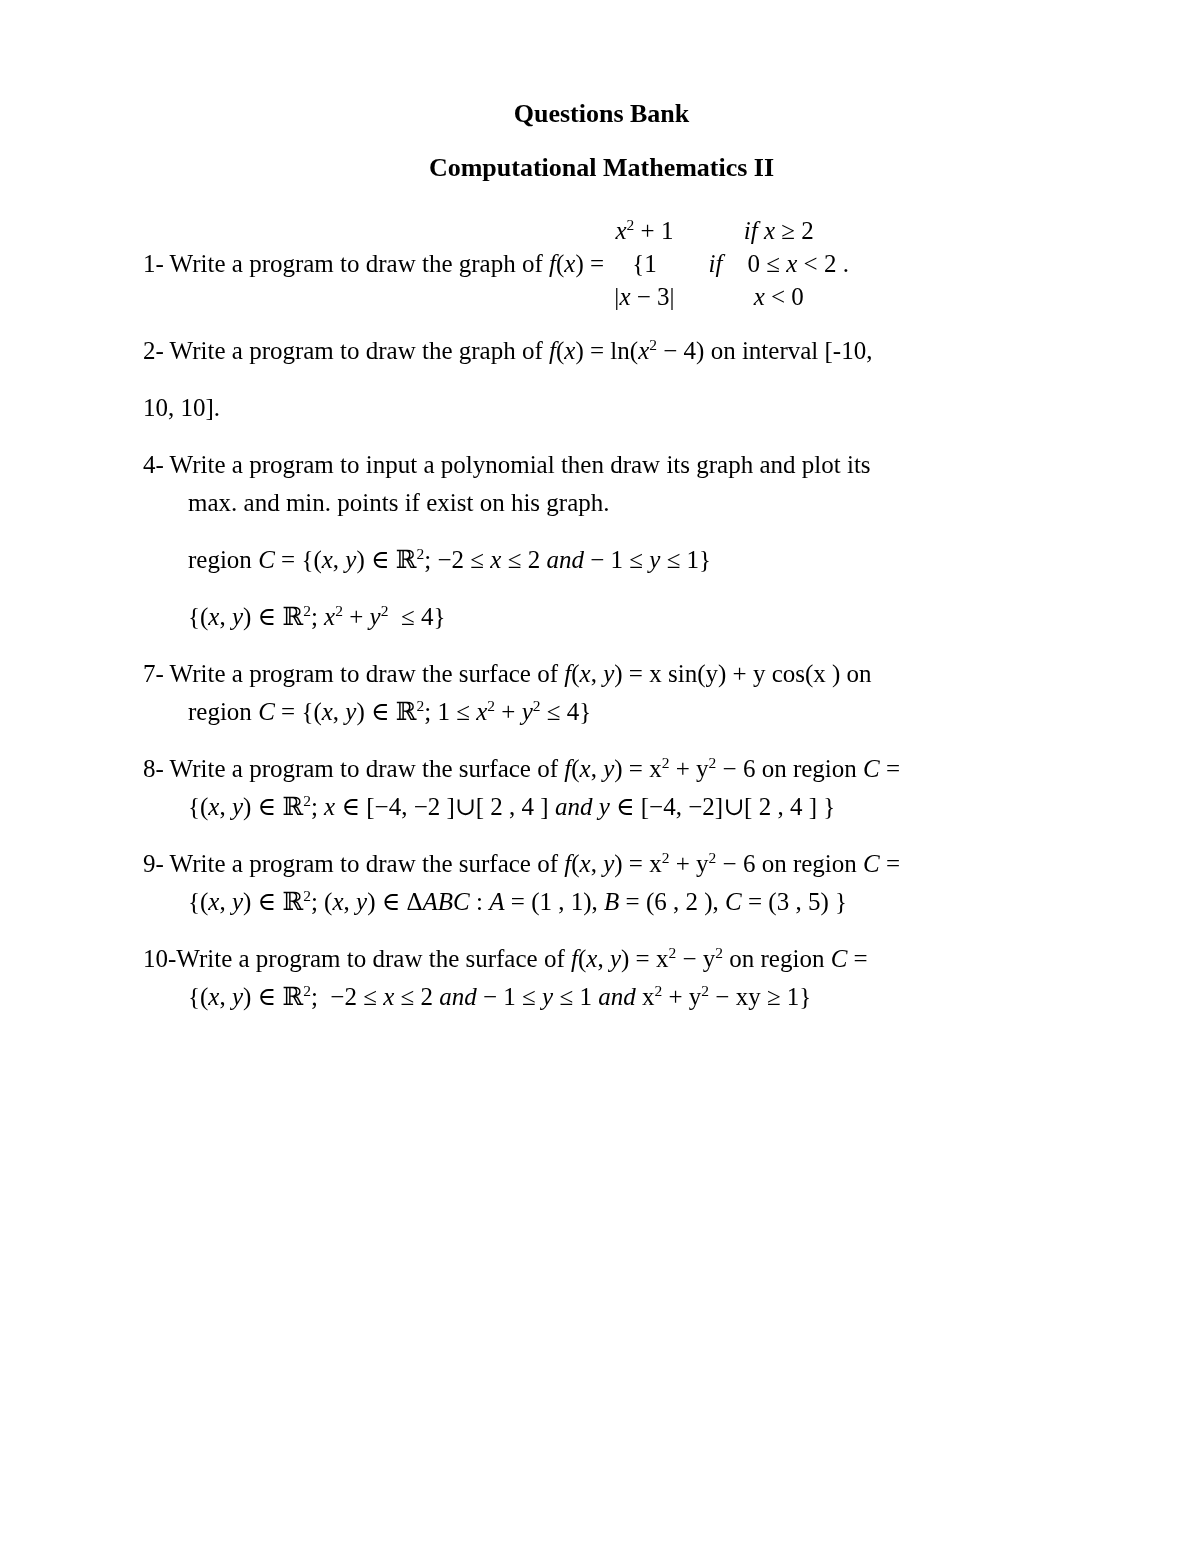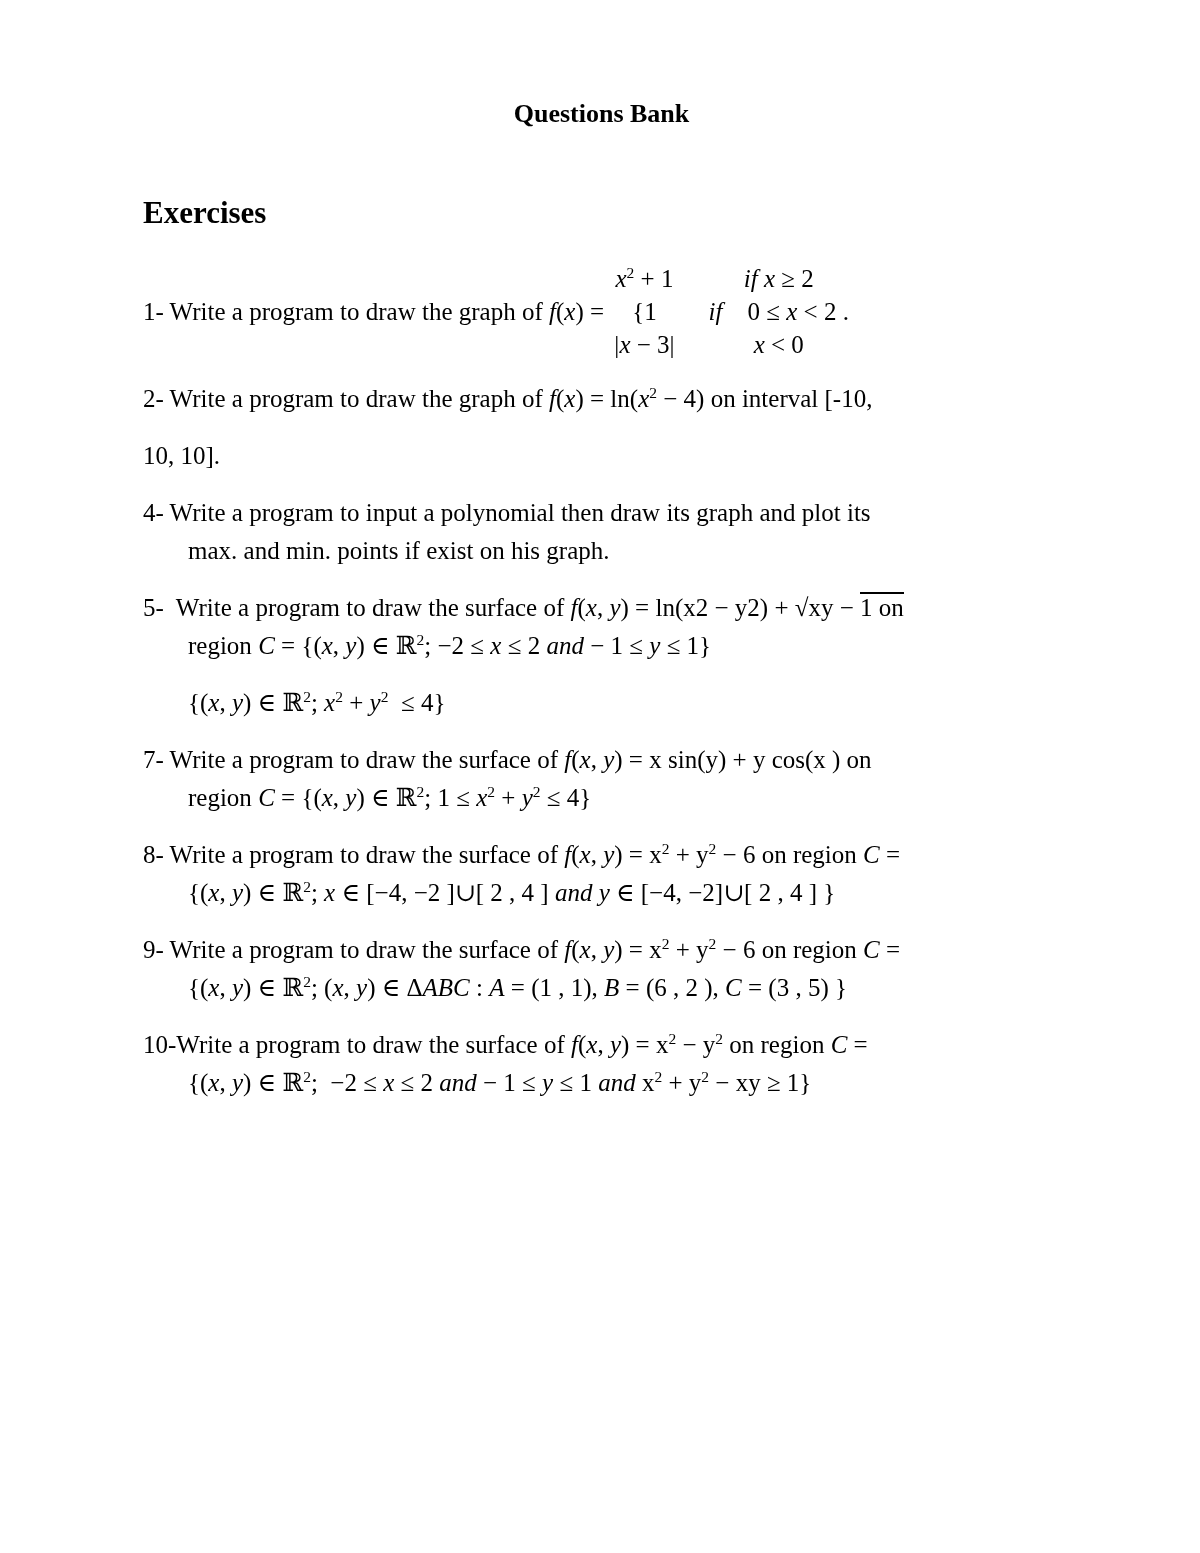--- a/index.html
+++ b/index.html
@@ -61,22 +61,22 @@
     text-align: right;
   }
   .pw-cell { white-space: pre; }
 </style>
 </head>
 <body>
 
 <div class="doc">
 
   <div class="title">Questions Bank</div>
+  <div class="subtitle">Computational Mathematics II</div>
 
-  <div class="section-heading">Exercises</div>
 
   <div class="exercise exercise-first">
     <div class="ex1-line">
       <span class="seg"><span>1- Write a program to draw the graph of </span><span class="it">f</span><span>(</span><span class="it">x</span><span>) = </span></span><span class="pw">
         <span class="pw-cell"><span class="it">x</span><span class="sup">2</span><span> + 1</span></span>
         <span class="pw-cell"><span class="it">if </span><span class="it">x</span><span> ≥ 2</span></span>
         <span class="pw-cell"><span>{1</span></span>
         <span class="pw-cell"><span class="it">if</span><span>    0 ≤ </span><span class="it">x</span><span> &lt; 2 .</span></span>
         <span class="pw-cell"><span>|</span><span class="it">x</span><span> − 3|</span></span>
         <span class="pw-cell"><span class="it">x</span><span> &lt; 0</span></span>
@@ -91,21 +91,20 @@
   <div class="exercise">
     <div class="line"><span>10, 10].</span></div>
   </div>
 
   <div class="exercise">
     <div class="line"><span>4- Write a program to input a polynomial then draw its graph and plot its</span></div>
     <div class="line indent"><span>max. and min. points if exist on his graph.</span></div>
   </div>
 
   <div class="exercise">
-    <div class="line"><span>5-  Write a program to draw the surface of </span><span class="it">f</span><span>(</span><span class="it">x</span><span>, </span><span class="it">y</span><span>) = ln(x2 − y2) + √xy − </span><span class="ov">1 on</span></div>
     <div class="line indent"><span>region </span><span class="it">C</span><span> = {(</span><span class="it">x</span><span>, </span><span class="it">y</span><span>) ∈ ℝ</span><span class="sup">2</span><span>; −2 ≤ </span><span class="it">x</span><span> ≤ 2 </span><span class="it">and</span><span> − 1 ≤ </span><span class="it">y</span><span> ≤ 1}</span></div>
   </div>
 
   <div class="exercise">
     <div class="line indent"><span>{(</span><span class="it">x</span><span>, </span><span class="it">y</span><span>) ∈ ℝ</span><span class="sup">2</span><span>; </span><span class="it">x</span><span class="sup">2</span><span> + </span><span class="it">y</span><span class="sup">2</span><span>  ≤ 4}</span></div>
   </div>
 
   <div class="exercise">
     <div class="line"><span>7- Write a program to draw the surface of </span><span class="it">f</span><span>(</span><span class="it">x</span><span>, </span><span class="it">y</span><span>) = x sin(y) + y cos(x ) on</span></div>
     <div class="line indent"><span>region </span><span class="it">C</span><span> = {(</span><span class="it">x</span><span>, </span><span class="it">y</span><span>) ∈ ℝ</span><span class="sup">2</span><span>; 1 ≤ </span><span class="it">x</span><span class="sup">2</span><span> + </span><span class="it">y</span><span class="sup">2</span><span> ≤ 4}</span></div>

